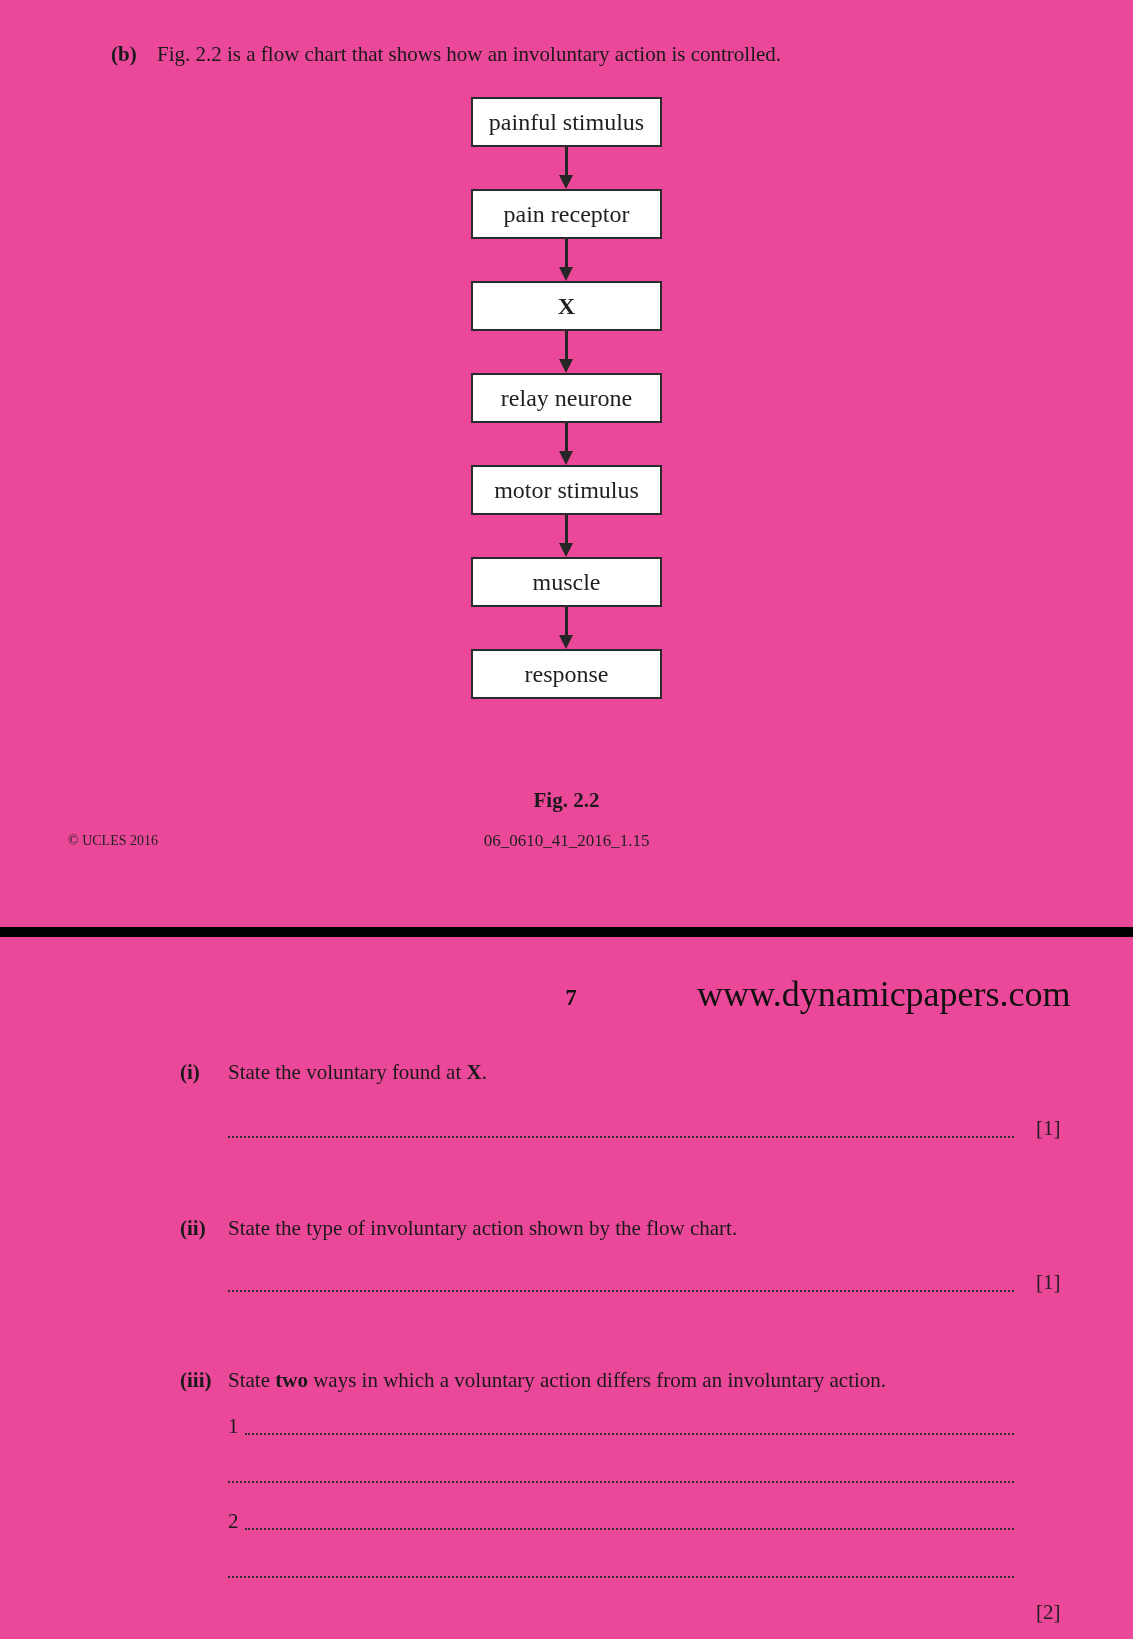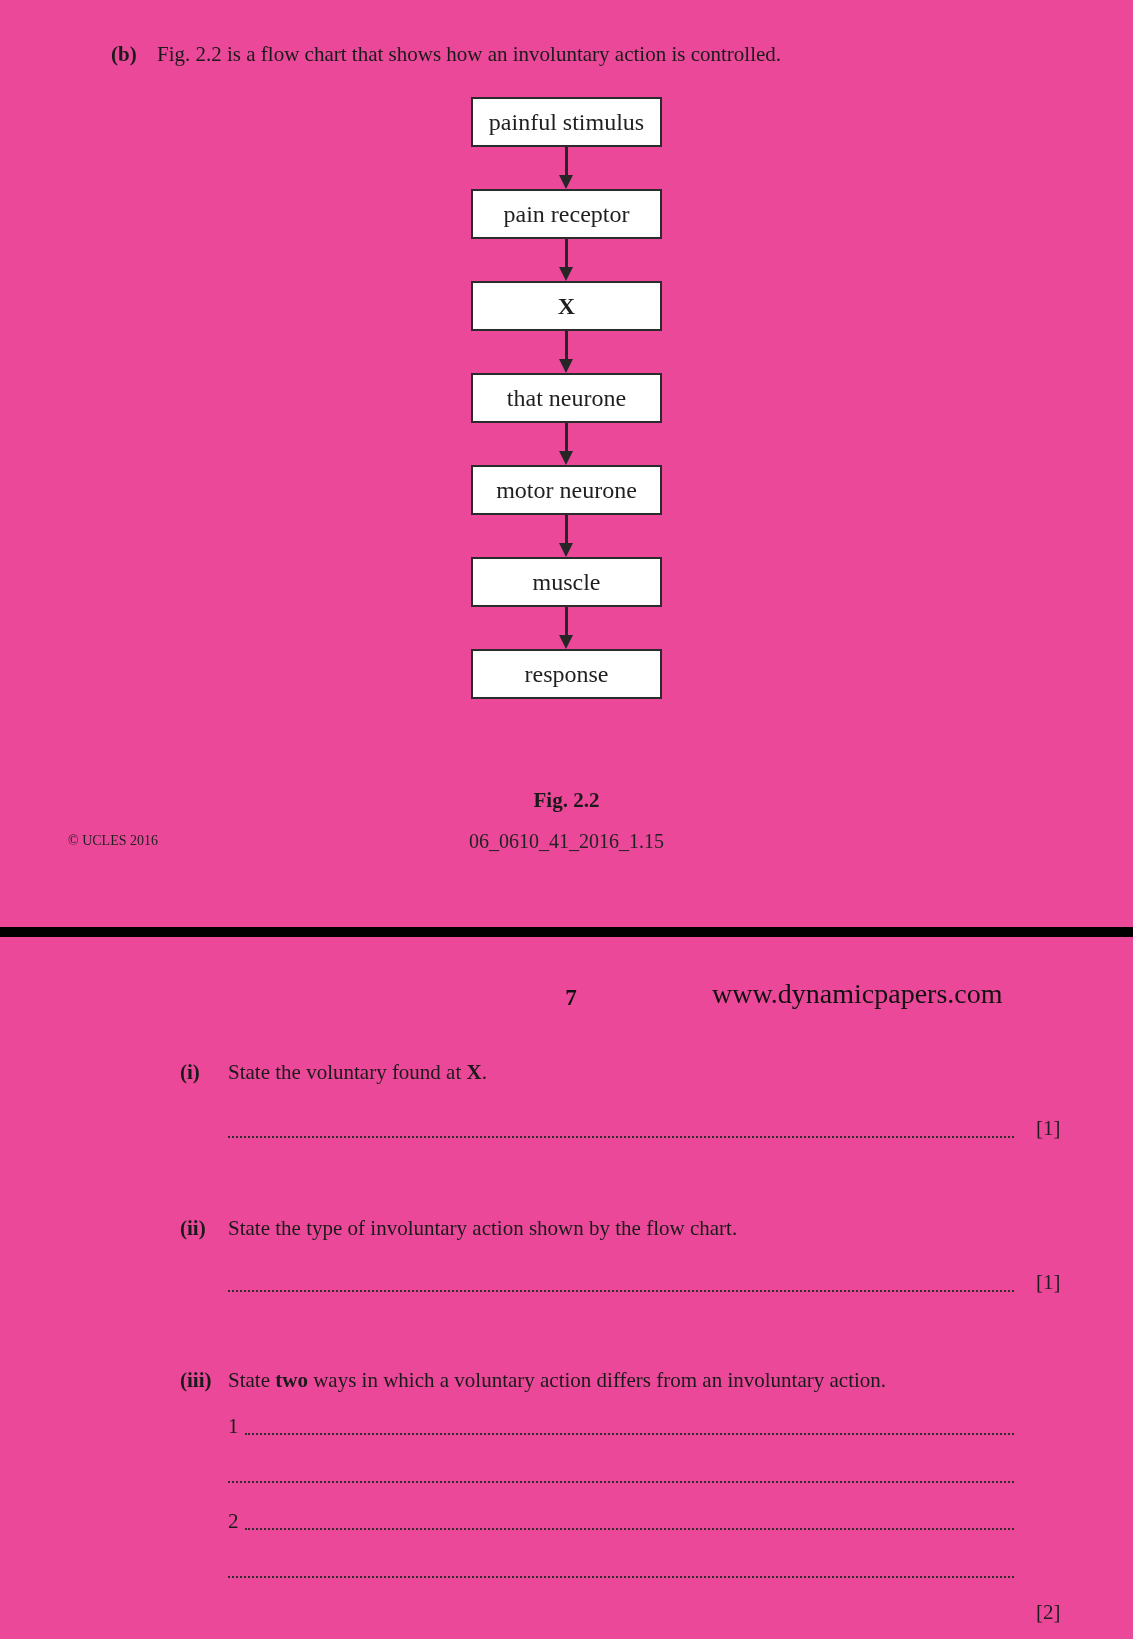--- a/index.html
+++ b/index.html
@@ -28,26 +28,26 @@
   .arrow .al { position:absolute; left:5.5px; top:0; width:3px; height:30px; background:#262626; }
   .arrow .ah {
     position:absolute; left:0; bottom:0; width:0; height:0;
     border-left:7px solid transparent; border-right:7px solid transparent;
     border-top:14px solid #262626;
   }
 
   .fig-caption { left:0; right:0; top:788px; text-align:center; font-weight:bold; }
 
   .footer-left { left:68px; top:831px; font-size:14px; line-height:20px; color:#222; }
-  .footer-center { left:0; right:0; top:831px; text-align:center; font-size:20px; line-height:20px; color:#222; }
+  .footer-center { left:0; right:0; top:831px; text-align:center; font-size:17px; line-height:20px; color:#222; }
 
   .divider { left:0; top:927px; width:1133px; height:10px; background:#000; }
 
   .page-number { left:546px; top:986px; width:50px; text-align:center; font-size:23px; line-height:24px; font-weight:bold; color:#111; }
-  .watermark { left:712px; top:977px; font-size:28px; line-height:34px; color:#111; }
+  .watermark { left:697px; top:977px; font-size:36px; line-height:34px; color:#111; }
 
   .q-label { width:46px; font-weight:bold; }
   .q-i-label   { left:180px; top:1060px; }
   .q-i-text    { left:228px; top:1060px; }
   .q-ii-label  { left:180px; top:1216px; }
   .q-ii-text   { left:228px; top:1216px; }
   .q-iii-label { left:180px; top:1368px; }
   .q-iii-text  { left:228px; top:1368px; }
 
   .dotline { left:228px; width:786px; height:20px; border-bottom:2.5px dotted #2e2e2e; }
@@ -94,29 +94,29 @@
 
   <div class="abs fbox bold-label" style="top:281px">
     <span>X</span>
   </div>
   <div class="abs arrow" style="top:331px">
       <i class="al"></i>
       <i class="ah"></i>
     </div>
 
   <div class="abs fbox" style="top:373px">
-    <span>that neurone</span>
+    <span>relay neurone</span>
   </div>
   <div class="abs arrow" style="top:423px">
       <i class="al"></i>
       <i class="ah"></i>
     </div>
 
   <div class="abs fbox" style="top:465px">
-    <span>motor neurone</span>
+    <span>motor stimulus</span>
   </div>
   <div class="abs arrow" style="top:515px">
       <i class="al"></i>
       <i class="ah"></i>
     </div>
 
   <div class="abs fbox" style="top:557px">
     <span>muscle</span>
   </div>
   <div class="abs arrow" style="top:607px">

